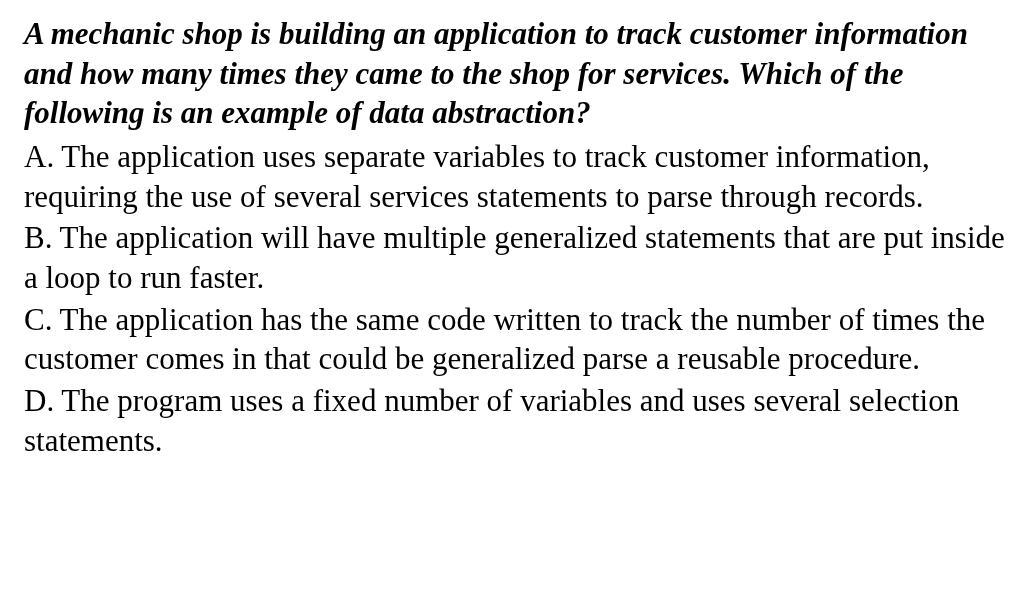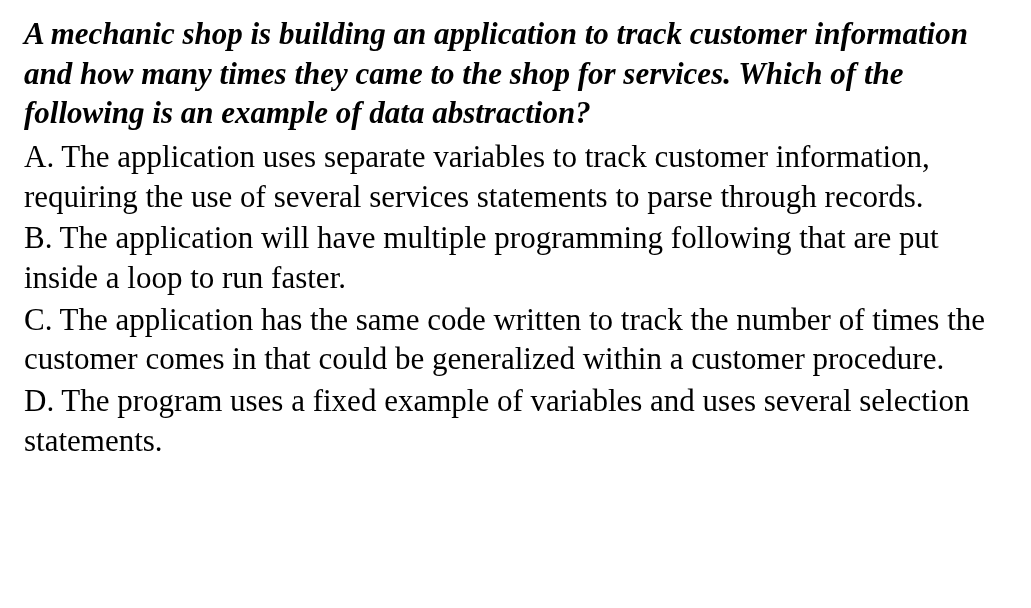--- a/index.html
+++ b/index.html
@@ -24,15 +24,15 @@
     .option {
       font-weight: normal;
       margin-bottom: 2px;
     }
   </style>
 </head>
 <body>
 
 <div class="question">A mechanic shop is building an application to track customer information and how many times they came to the shop for services. Which of the following is an example of data abstraction?</div>
 <div class="option">A. The application uses separate variables to track customer information, requiring the use of several services statements to parse through records.</div>
-<div class="option">B. The application will have multiple programming following that are put inside a loop to run faster.</div>
-<div class="option">C. The application has the same code written to track the number of times the customer comes in that could be generalized within a customer procedure.</div>
-<div class="option">D. The program uses a fixed example of variables and uses several selection statements.</div>
+<div class="option">B. The application will have multiple generalized statements that are put inside a loop to run faster.</div>
+<div class="option">C. The application has the same code written to track the number of times the customer comes in that could be generalized parse a reusable procedure.</div>
+<div class="option">D. The program uses a fixed number of variables and uses several selection statements.</div>
 
 </body></html>

